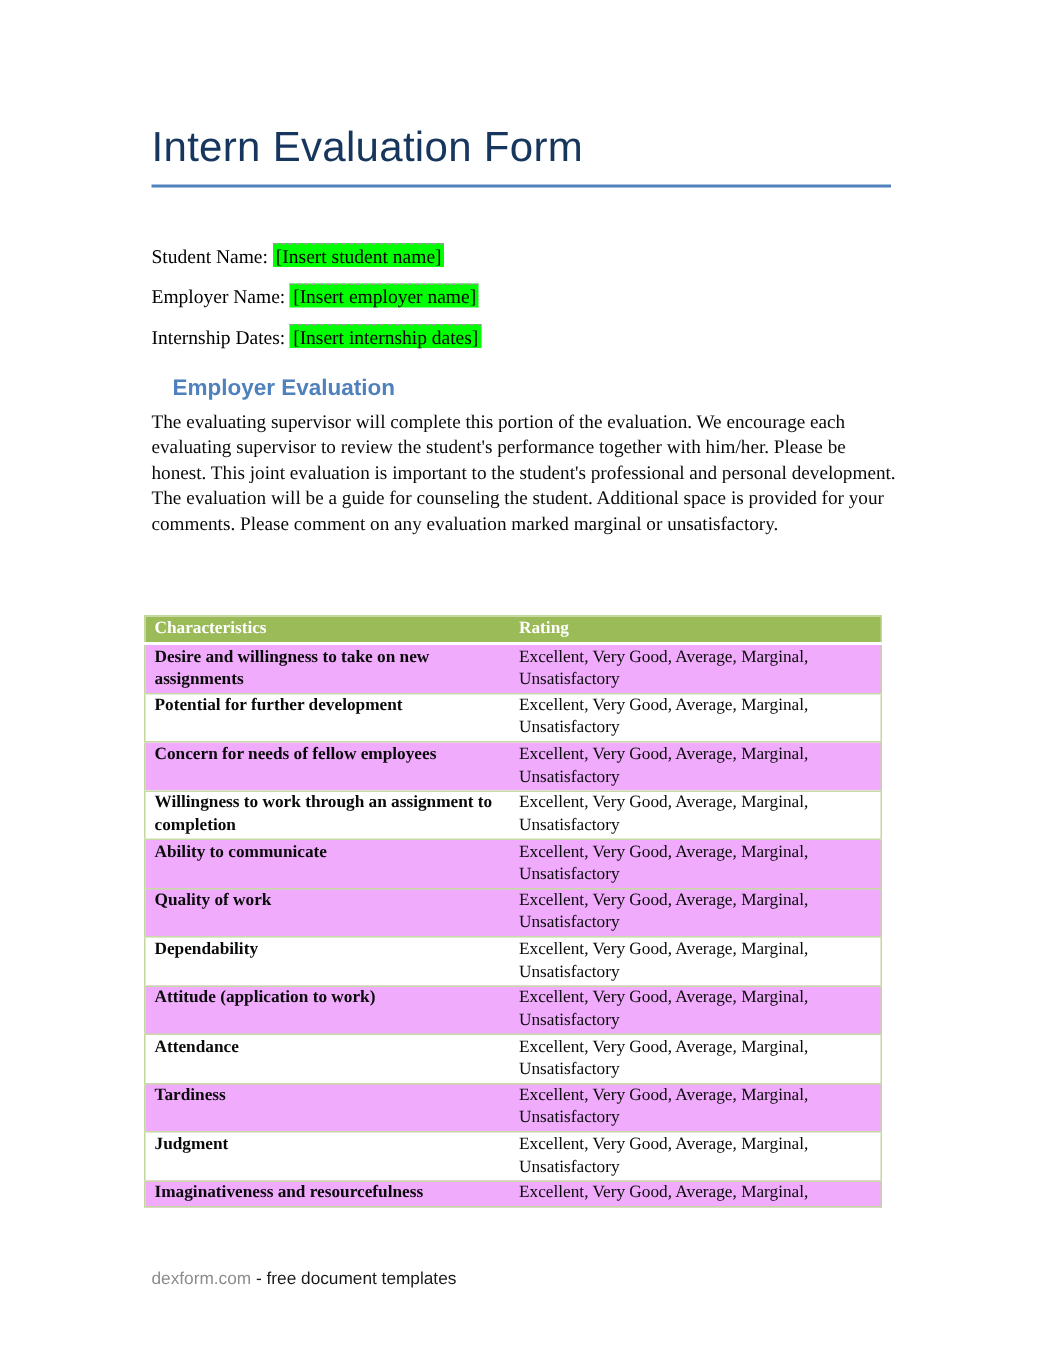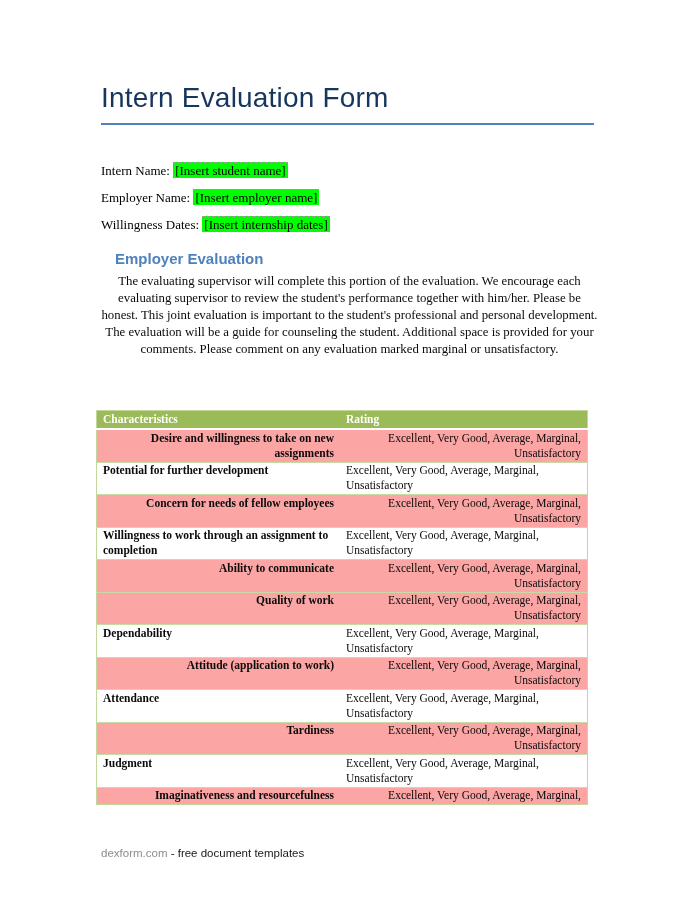--- a/index.html
+++ b/index.html
@@ -30,21 +30,21 @@
   
   .section { position:absolute; left:101px; top:250px; width:497px; }
   .section-heading {
     font-family:"Liberation Sans", sans-serif;
     font-size:15px; font-weight:700; color:#4f81bd;
     margin-bottom:6px;
     margin-left:14px;
   }
   .section-body {
     font-size:12.8px; line-height:16.9px; color:#0a0a0a;
-    text-align:center;
+    text-align:left;
   }
 
   
   .eval-table-wrap { position:absolute; left:96px; top:410px; width:492px; }
   table.eval-table {
     width:100%; border-collapse:collapse;
     font-size:11.5px; line-height:15px;
     border:1px solid #c3d69b;
   }
   table.eval-table th {
@@ -53,21 +53,21 @@
     border-bottom:2px solid #ffffff;
     margin-left:20px;
   }
   table.eval-table td {
     vertical-align:top; padding:0.5px 6px 1px 6px;
   }
   table.eval-table col.c1 { width:244px; }
   table.eval-table col.c2 { width:248px; }
   td.char-cell { font-weight:700; color:#0a0a0a; }
   td.rating-cell { color:#0a0a0a; }
-  tbody tr.shaded { background:#fca5a5;text-align:right; }
+  tbody tr.shaded { background:#f0abfc; }
   tbody tr.plain  { background:#ffffff; }
   tbody tr + tr td { border-top:1px solid #c9dba4; }
 
   
   .footer {
     position:absolute; left:101px; top:847px; width:493px;
     text-align:left;
     font-family:"Liberation Sans", sans-serif;
     font-size:11.5px; color:#1a1a1a;
   }
@@ -75,29 +75,29 @@
 </style>
 </head>
 <body>
 
 <div class="page">
 
   <h1 class="doc-title">Intern Evaluation Form</h1>
 
   <div class="fields">
     <div class="field-row">
-      <span class="field-label">Intern Name:</span>
+      <span class="field-label">Student Name:</span>
       <span class="field-highlight">[Insert student name]</span>
     </div>
     <div class="field-row">
       <span class="field-label">Employer Name:</span>
       <span class="field-highlight">[Insert employer name]</span>
     </div>
     <div class="field-row">
-      <span class="field-label">Willingness Dates:</span>
+      <span class="field-label">Internship Dates:</span>
       <span class="field-highlight">[Insert internship dates]</span>
     </div>
   </div>
 
   <div class="section">
     <div class="section-heading">Employer Evaluation</div>
     <div class="section-body">The evaluating supervisor will complete this portion of the evaluation. We encourage each evaluating supervisor to review the student's performance together with him/her. Please be honest. This joint evaluation is important to the student's professional and personal development. The evaluation will be a guide for counseling the student. Additional space is provided for your comments. Please comment on any evaluation marked marginal or unsatisfactory.</div>
   </div>
 
   <div class="eval-table-wrap">

